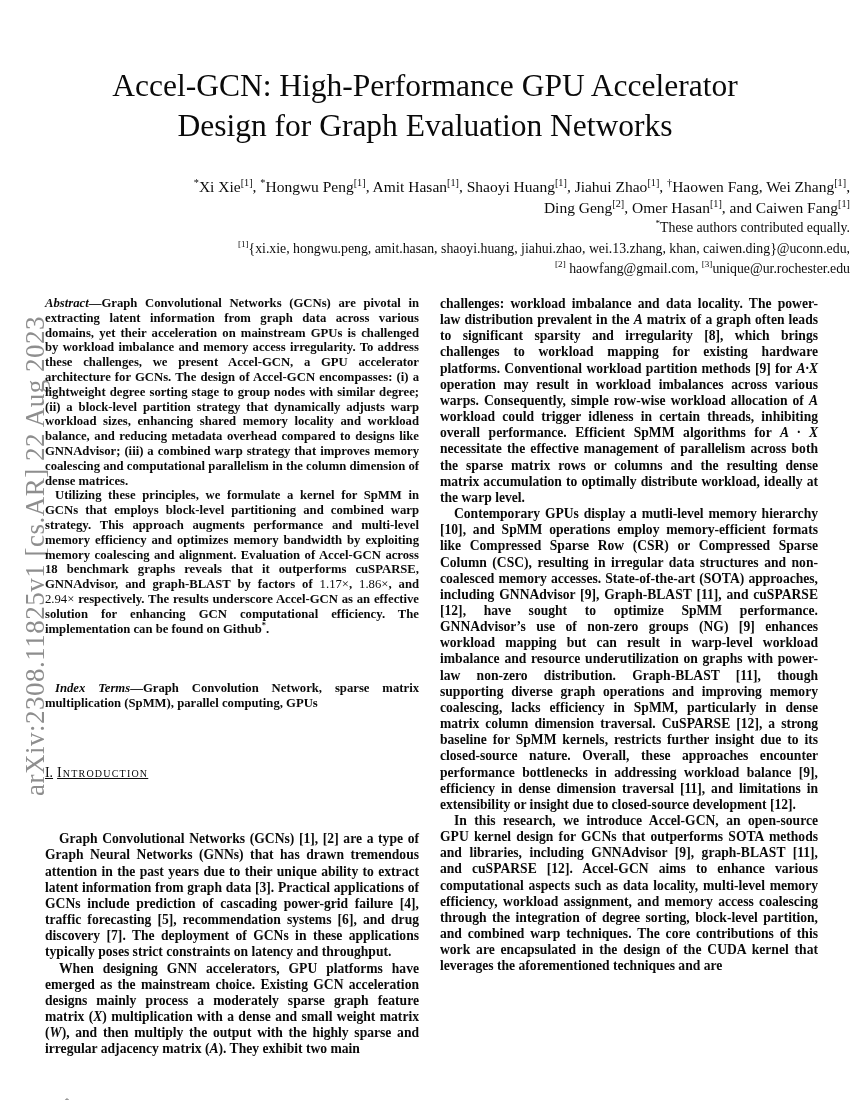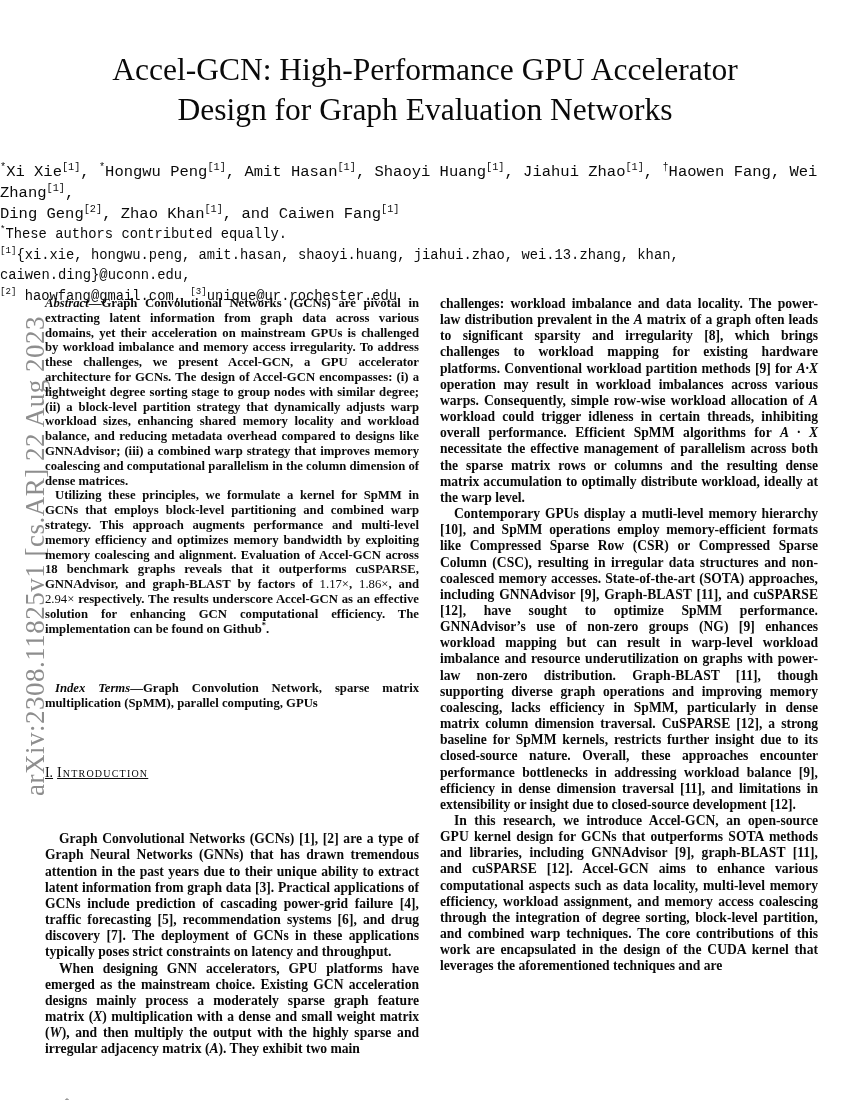--- a/index.html
+++ b/index.html
@@ -6,23 +6,23 @@
   body{
     width:850px;height:1100px;background:#ffffff;color:#0a0a0a;
     font-family:"Liberation Serif", serif;
     position:relative;overflow:hidden;
   }
   .watermark{
     position:absolute;left:35px;top:556px;
     transform:translate(-50%,-50%) rotate(-90deg);
     white-space:nowrap;font-size:27px;letter-spacing:0.5px;color:#8e8e8e;
   }
-  .title-block{position:absolute;top:50px;left:0;width:100%;text-align:center;}
+  .title-block{position:absolute;top:66px;left:0;width:100%;text-align:center;}
   .title-line{font-size:31.5px;line-height:40px;}
-  .author-block{position:absolute;top:162px;left:0;width:100%;text-align:left;font-family:Liberation Mono, monospace;}
+  .author-block{position:absolute;top:176px;left:0;width:100%;text-align:right;}
   .author-line{font-size:15.5px;line-height:21px;}
   .author-sub{font-size:13.8px;line-height:20.5px;}
   sup{font-size:66%;line-height:0;vertical-align:super;}
   .i{font-style:italic;}
   .light{font-weight:normal;}
   .col{position:absolute;top:296px;text-align:justify;}
   .col-left{left:45px;width:374px;display:flex;flex-direction:column;height:714px;gap:40px;}
   .col-right{left:440px;width:378px;}
   .abstract{font-weight:bold;font-size:12.7px;line-height:14.8px;}
   .abstract .para{margin:0;}
@@ -41,21 +41,21 @@
 
 <div class="watermark">arXiv:2308.11825v1 [cs.AR] 22 Aug 2023</div>
 
 <div class="title-block">
   <div class="title-line">Accel-GCN: High-Performance GPU Accelerator</div>
   <div class="title-line">Design for Graph Evaluation Networks</div>
 </div>
 
 <div class="author-block">
   <div class="author-line"><sup>*</sup><span>Xi Xie</span><sup>[1]</sup><span>, </span><sup>*</sup><span>Hongwu Peng</span><sup>[1]</sup><span>, Amit Hasan</span><sup>[1]</sup><span>, Shaoyi Huang</span><sup>[1]</sup><span>, Jiahui Zhao</span><sup>[1]</sup><span>, </span><sup>†</sup><span>Haowen Fang, Wei Zhang</span><sup>[1]</sup><span>,</span></div>
-  <div class="author-line"><span>Ding Geng</span><sup>[2]</sup><span>, Zhao Khan</span><sup>[1]</sup><span>, and Caiwen Fang</span><sup>[1]</sup></div>
+  <div class="author-line"><span>Ding Geng</span><sup>[2]</sup><span>, Omer Hasan</span><sup>[1]</sup><span>, and Caiwen Fang</span><sup>[1]</sup></div>
   <div class="author-sub"><sup>*</sup><span>These authors contributed equally.</span></div>
   <div class="author-sub"><sup>[1]</sup><span>{xi.xie, hongwu.peng, amit.hasan, shaoyi.huang, jiahui.zhao, wei.13.zhang, khan, caiwen.ding}@uconn.edu,</span></div>
   <div class="author-sub"><sup>[2]</sup><span> haowfang@gmail.com, </span><sup>[3]</sup><span>unique@ur.rochester.edu</span></div>
 </div>
 
 <div class="col col-left">
   <div class="abstract">
     <p class="para"><span class="i">Abstract</span><span>—Graph Convolutional Networks (GCNs) are pivotal in extracting latent information from graph data across various domains, yet their acceleration on mainstream GPUs is challenged by workload imbalance and memory access irregularity. To address these challenges, we present Accel-GCN, a GPU accelerator architecture for GCNs. The design of Accel-GCN encompasses: (i) a lightweight degree sorting stage to group nodes with similar degree; (ii) a block-level partition strategy that dynamically adjusts warp workload sizes, enhancing shared memory locality and workload balance, and reducing metadata overhead compared to designs like GNNAdvisor; (iii) a combined warp strategy that improves memory coalescing and computational parallelism in the column dimension of dense matrices.</span></p>
     <p class="para"><span>Utilizing these principles, we formulate a kernel for SpMM in GCNs that employs block-level partitioning and combined warp strategy. This approach augments performance and multi-level memory efficiency and optimizes memory bandwidth by exploiting memory coalescing and alignment. Evaluation of Accel-GCN across 18 benchmark graphs reveals that it outperforms cuSPARSE, GNNAdvisor, and graph-BLAST by factors of </span><span class="light">1.17×</span><span>, </span><span class="light">1.86×</span><span>, and </span><span class="light">2.94×</span><span> respectively. The results underscore Accel-GCN as an effective solution for enhancing GCN computational efficiency. The implementation can be found on Github</span><sup>*</sup><span>.</span></p>
   </div>

